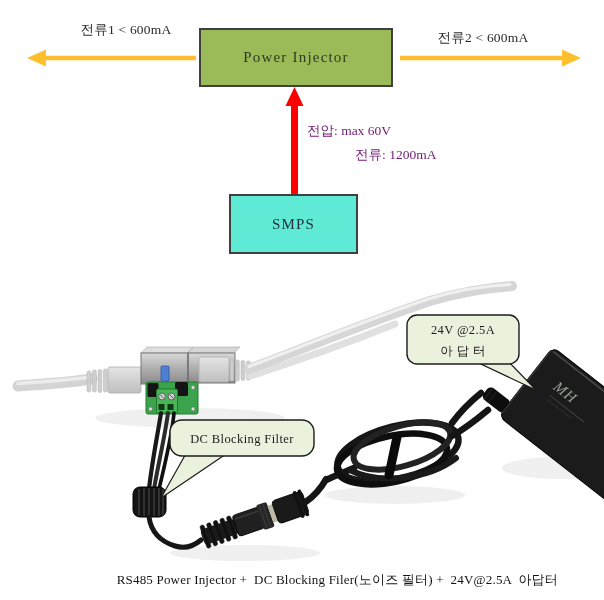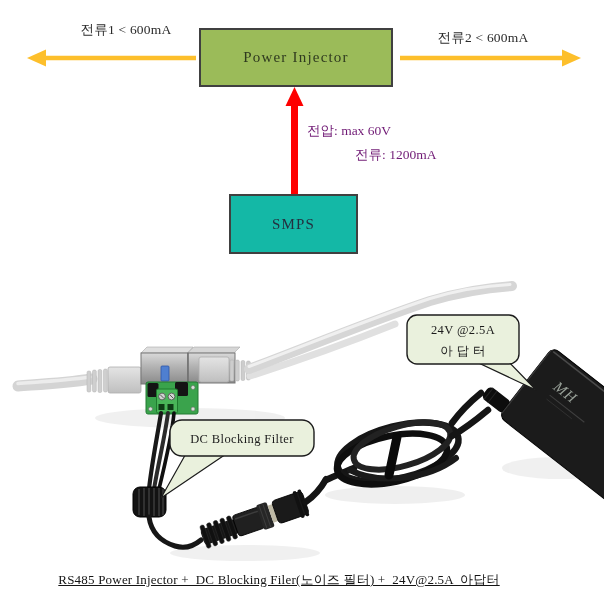--- a/index.html
+++ b/index.html
@@ -11,32 +11,32 @@
   
   .flow-label{
     font-size:13.5px;letter-spacing:.2px;text-align:center;width:150px;
     color:#2a2a2a;white-space:pre;
   }
   .box{
     border:2px solid #404040;display:flex;align-items:center;justify-content:center;
     box-sizing:border-box;font-size:15px;letter-spacing:1.2px;color:#2f3a1f;
   }
   .injector-box{left:199px;top:28px;width:194px;height:59px;background:#9bbb59;}
-  .smps-box{left:229px;top:194px;width:129px;height:60px;background:#14b8a6;color:#24303f;}
+  .smps-box{left:229px;top:194px;width:129px;height:60px;background:#5eead4;color:#24303f;}
   .power-label{font-size:13.5px;color:#701a75;white-space:pre;}
   
   #photo-svg{left:0;top:280px;}
   .callout-text{font-size:12.5px;fill:#1c1c1c;letter-spacing:.4px;
     font-family:"Liberation Serif","DejaVu Serif",serif;}
   .logo-text{font-size:15px;font-style:italic;letter-spacing:1px;fill:#98a098;
     font-family:"Liberation Serif","DejaVu Serif",serif;}
   
   .caption{
-    left:0;top:571px;width:558px;text-align:center;font-size:13px;
-    white-space:pre;color:#141414;letter-spacing:.2px;text-decoration:underline;
+    left:0;top:571px;width:558px;text-align:right;font-size:13px;
+    white-space:pre;color:#141414;letter-spacing:.2px;
   }
 </style>
 </head>
 <body>
 
 <div class="abs flow-label" style="left:51px;top:21px;">전류1 &lt; 600mA</div>
 
 <div class="abs flow-label" style="left:408px;top:21px;margin-top:8px;">전류2 &lt; 600mA</div>
 
 <svg class="abs" style="left:0;top:0;" width="604" height="280" viewBox="0 0 604 280">

